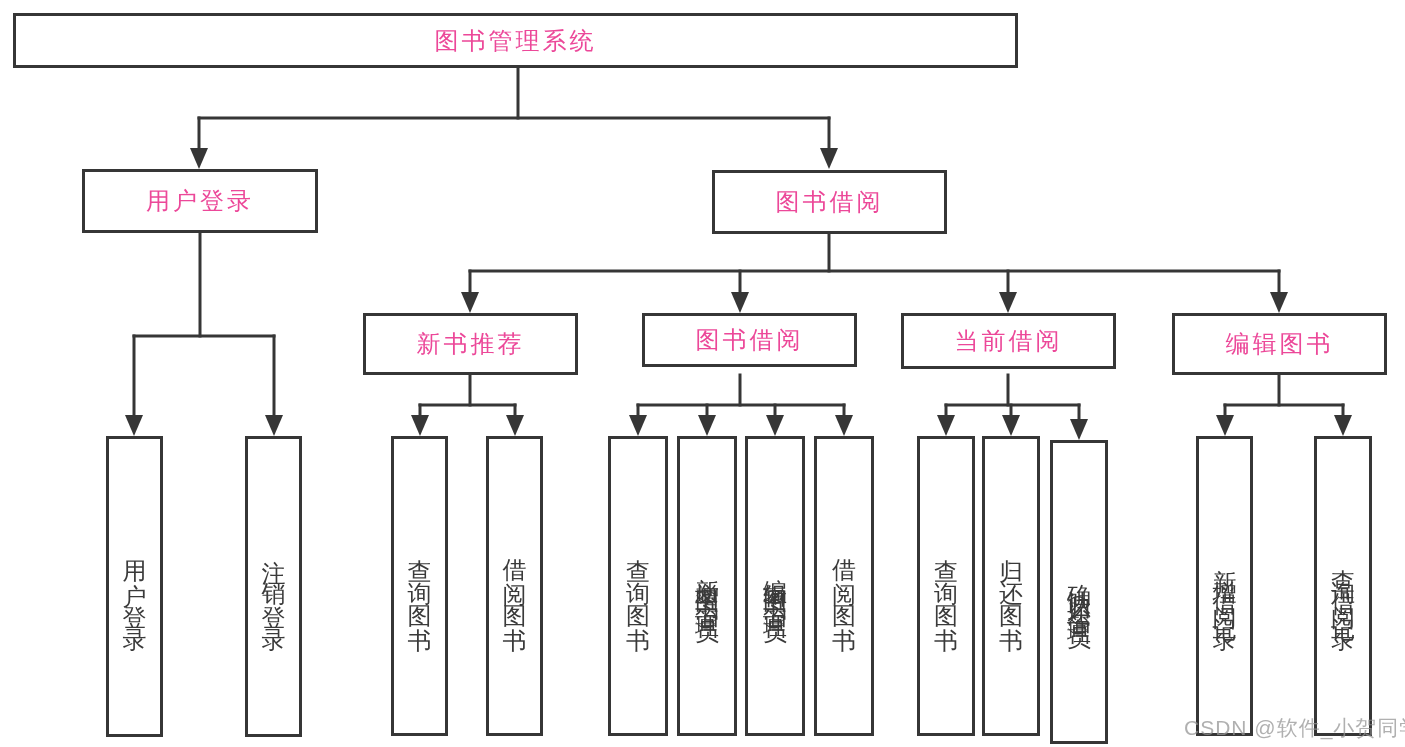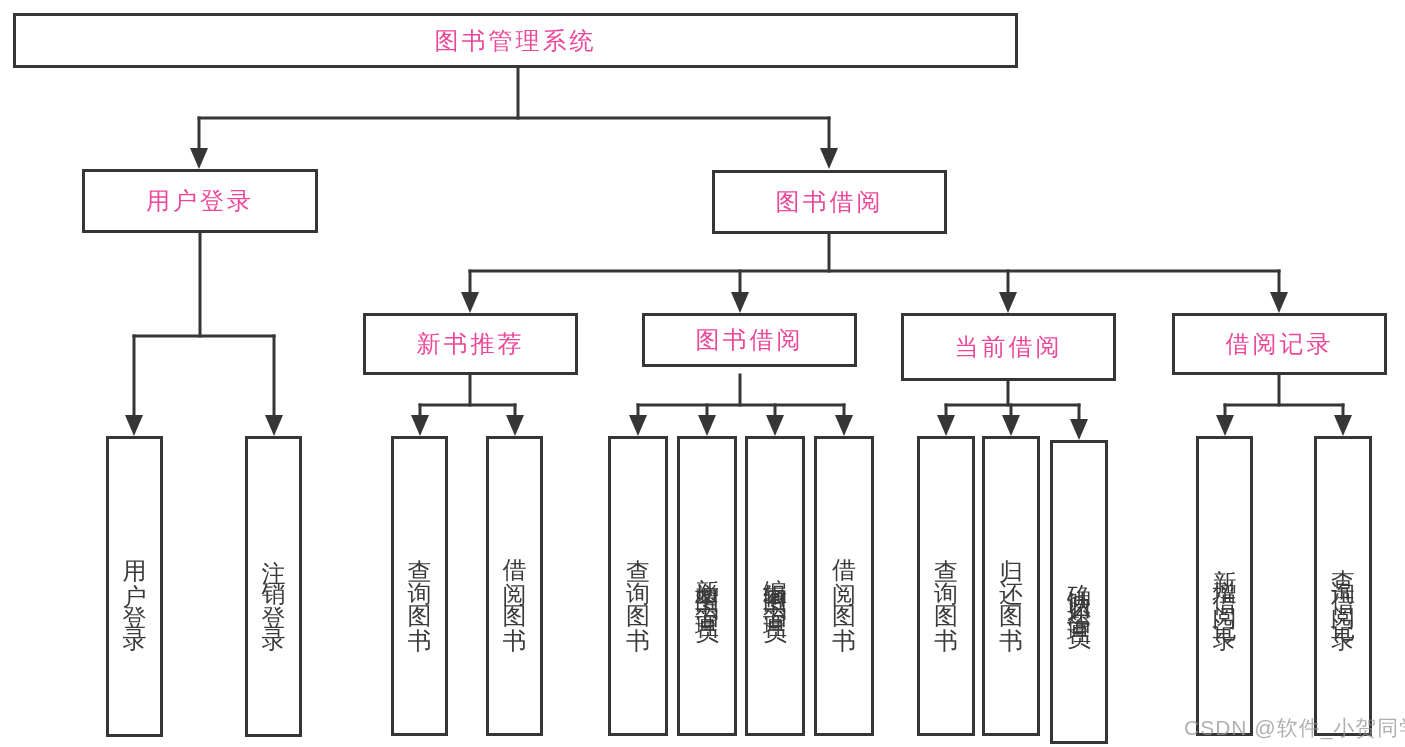--- a/index.html
+++ b/index.html
@@ -141,25 +141,25 @@
   <div class="node hnode" style="left:712px; top:170px; width:235px; height:64px;">
     <span>图书借阅</span>
   </div>
 
   <div class="node hnode" style="left:363px; top:313px; width:215px; height:62px;align-items:center;">
     <span>新书推荐</span>
   </div>
   <div class="node hnode" style="left:642px; top:313px; width:215px; height:54px;">
     <span>图书借阅</span>
   </div>
-  <div class="node hnode" style="left:901px; top:313px; width:215px; height:68px;">
+  <div class="node hnode" style="left:901px; top:313px; width:215px; height:56px;">
     <span>当前借阅</span>
   </div>
   <div class="node hnode" style="left:1172px; top:313px; width:215px; height:62px;">
-    <span>借阅记录</span>
+    <span>编辑图书</span>
   </div>
 
   <div class="node vnode v4" style="left:106px; top:436px; width:57px; height:301px;">
     <span>用户登录</span>
   </div>
   <div class="node vnode v4" style="left:245px; top:436px; width:57px; height:301px;">
     <span>注销登录</span>
   </div>
 
   <div class="node vnode v4" style="left:391px; top:436px; width:57px; height:300px;">

